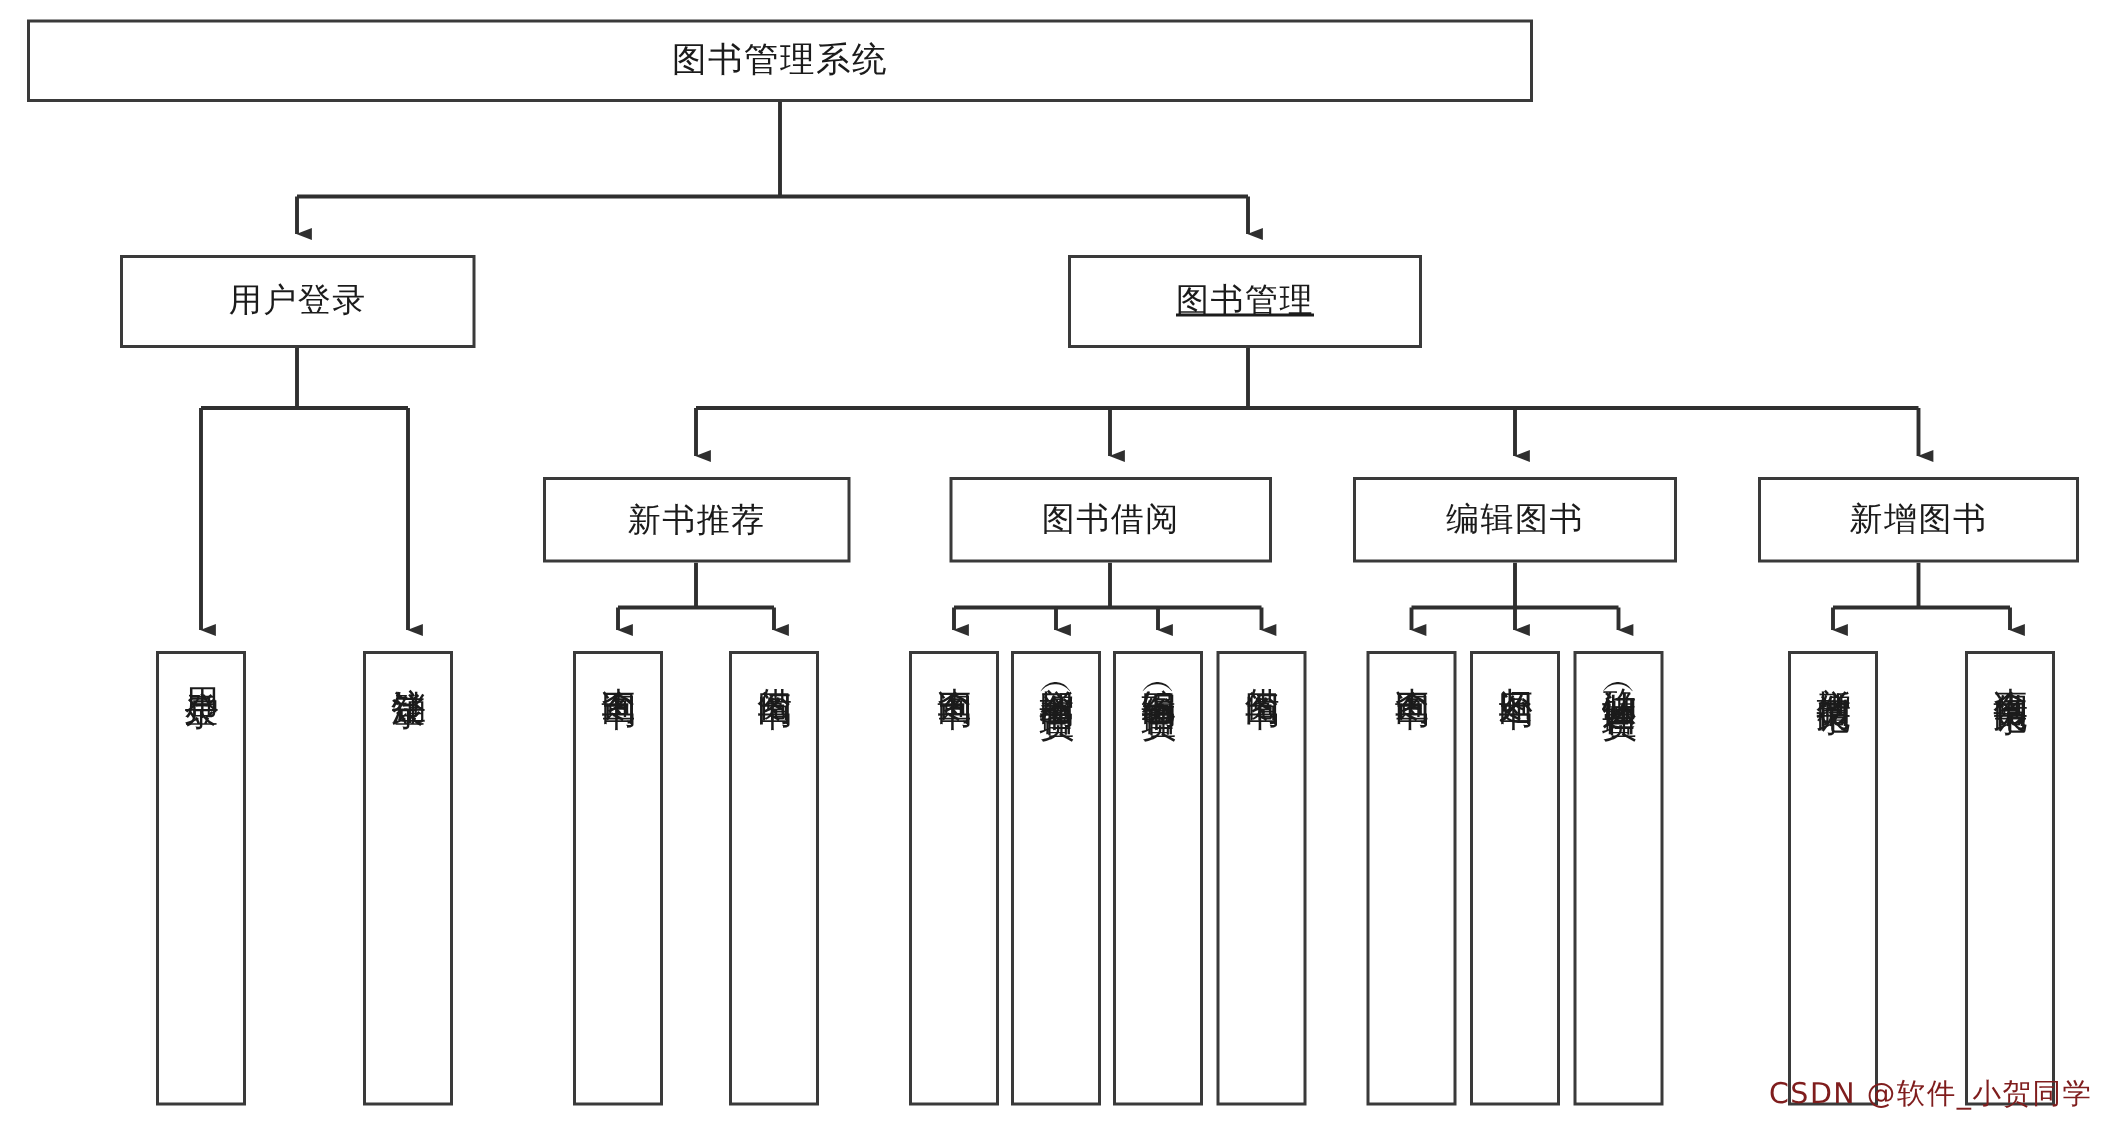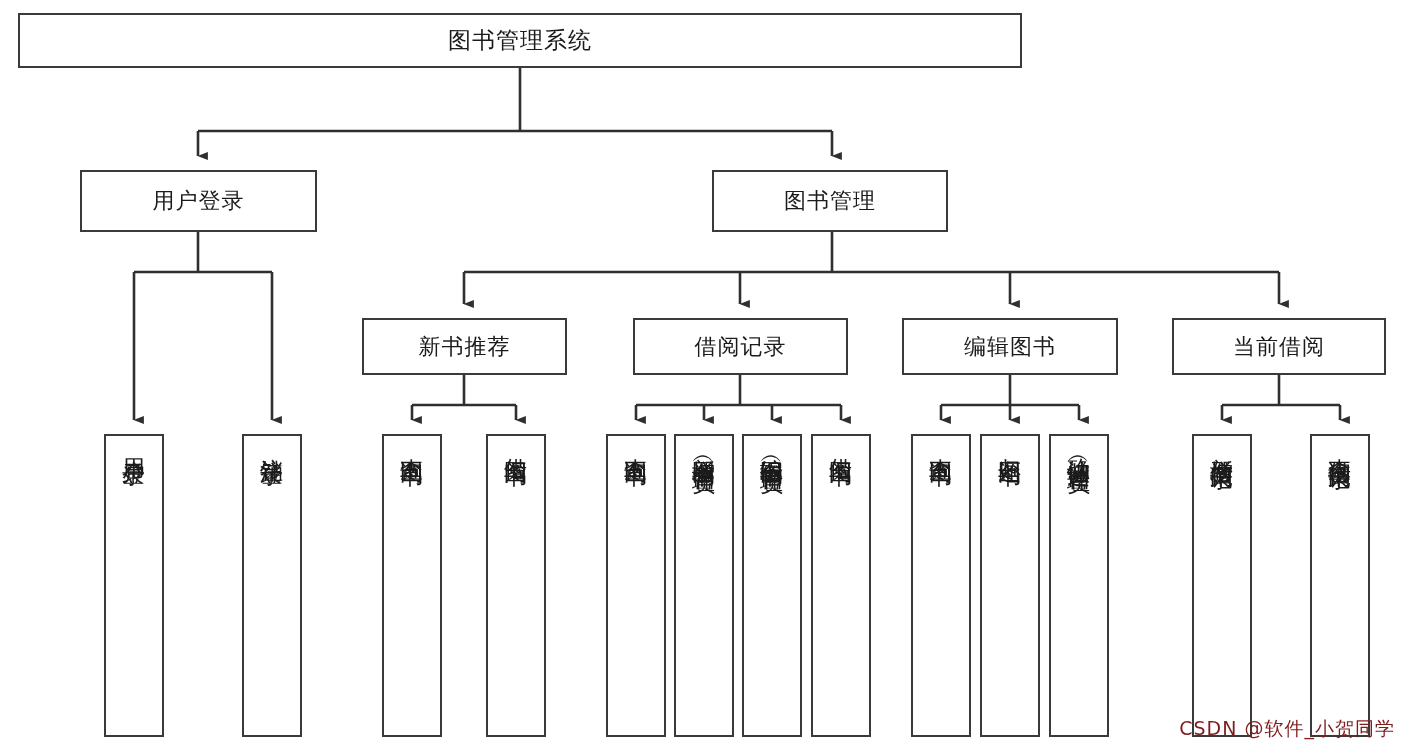--- a/index.html
+++ b/index.html
@@ -111,35 +111,35 @@
     </g>
   </svg>
 
   <div class="node h-node root" style="left:18px;top:13px;width:1004px;height:55px;">
     <span class="label">图书管理系统</span>
   </div>
 
   <div class="node h-node" style="left:80px;top:170px;width:237px;height:62px;">
     <span class="label">用户登录</span>
   </div>
-  <div class="node h-node" style="left:712px;top:170px;width:236px;height:62px;">
+  <div class="node h-node" style="left:712px;top:170px;width:236px;height:62px;text-decoration:underline;">
     <span class="label">图书管理</span>
   </div>
 
   <div class="node h-node" style="left:362px;top:318px;width:205px;height:57px;font-family:Liberation Serif, serif;">
     <span class="label">新书推荐</span>
   </div>
   <div class="node h-node" style="left:633px;top:318px;width:215px;height:57px;">
-    <span class="label">借阅记录</span>
+    <span class="label">图书借阅</span>
   </div>
   <div class="node h-node" style="left:902px;top:318px;width:216px;height:57px;">
     <span class="label">编辑图书</span>
   </div>
   <div class="node h-node" style="left:1172px;top:318px;width:214px;height:57px;">
-    <span class="label">当前借阅</span>
+    <span class="label">新增图书</span>
   </div>
 
   <div class="node v-node" style="left:104px;top:434px;width:60px;height:303px;">
     <span class="label">用户登录</span>
   </div>
   <div class="node v-node" style="left:242px;top:434px;width:60px;height:303px;">
     <span class="label">注销登录</span>
   </div>
 
   <div class="node v-node" style="left:382px;top:434px;width:60px;height:303px;">

